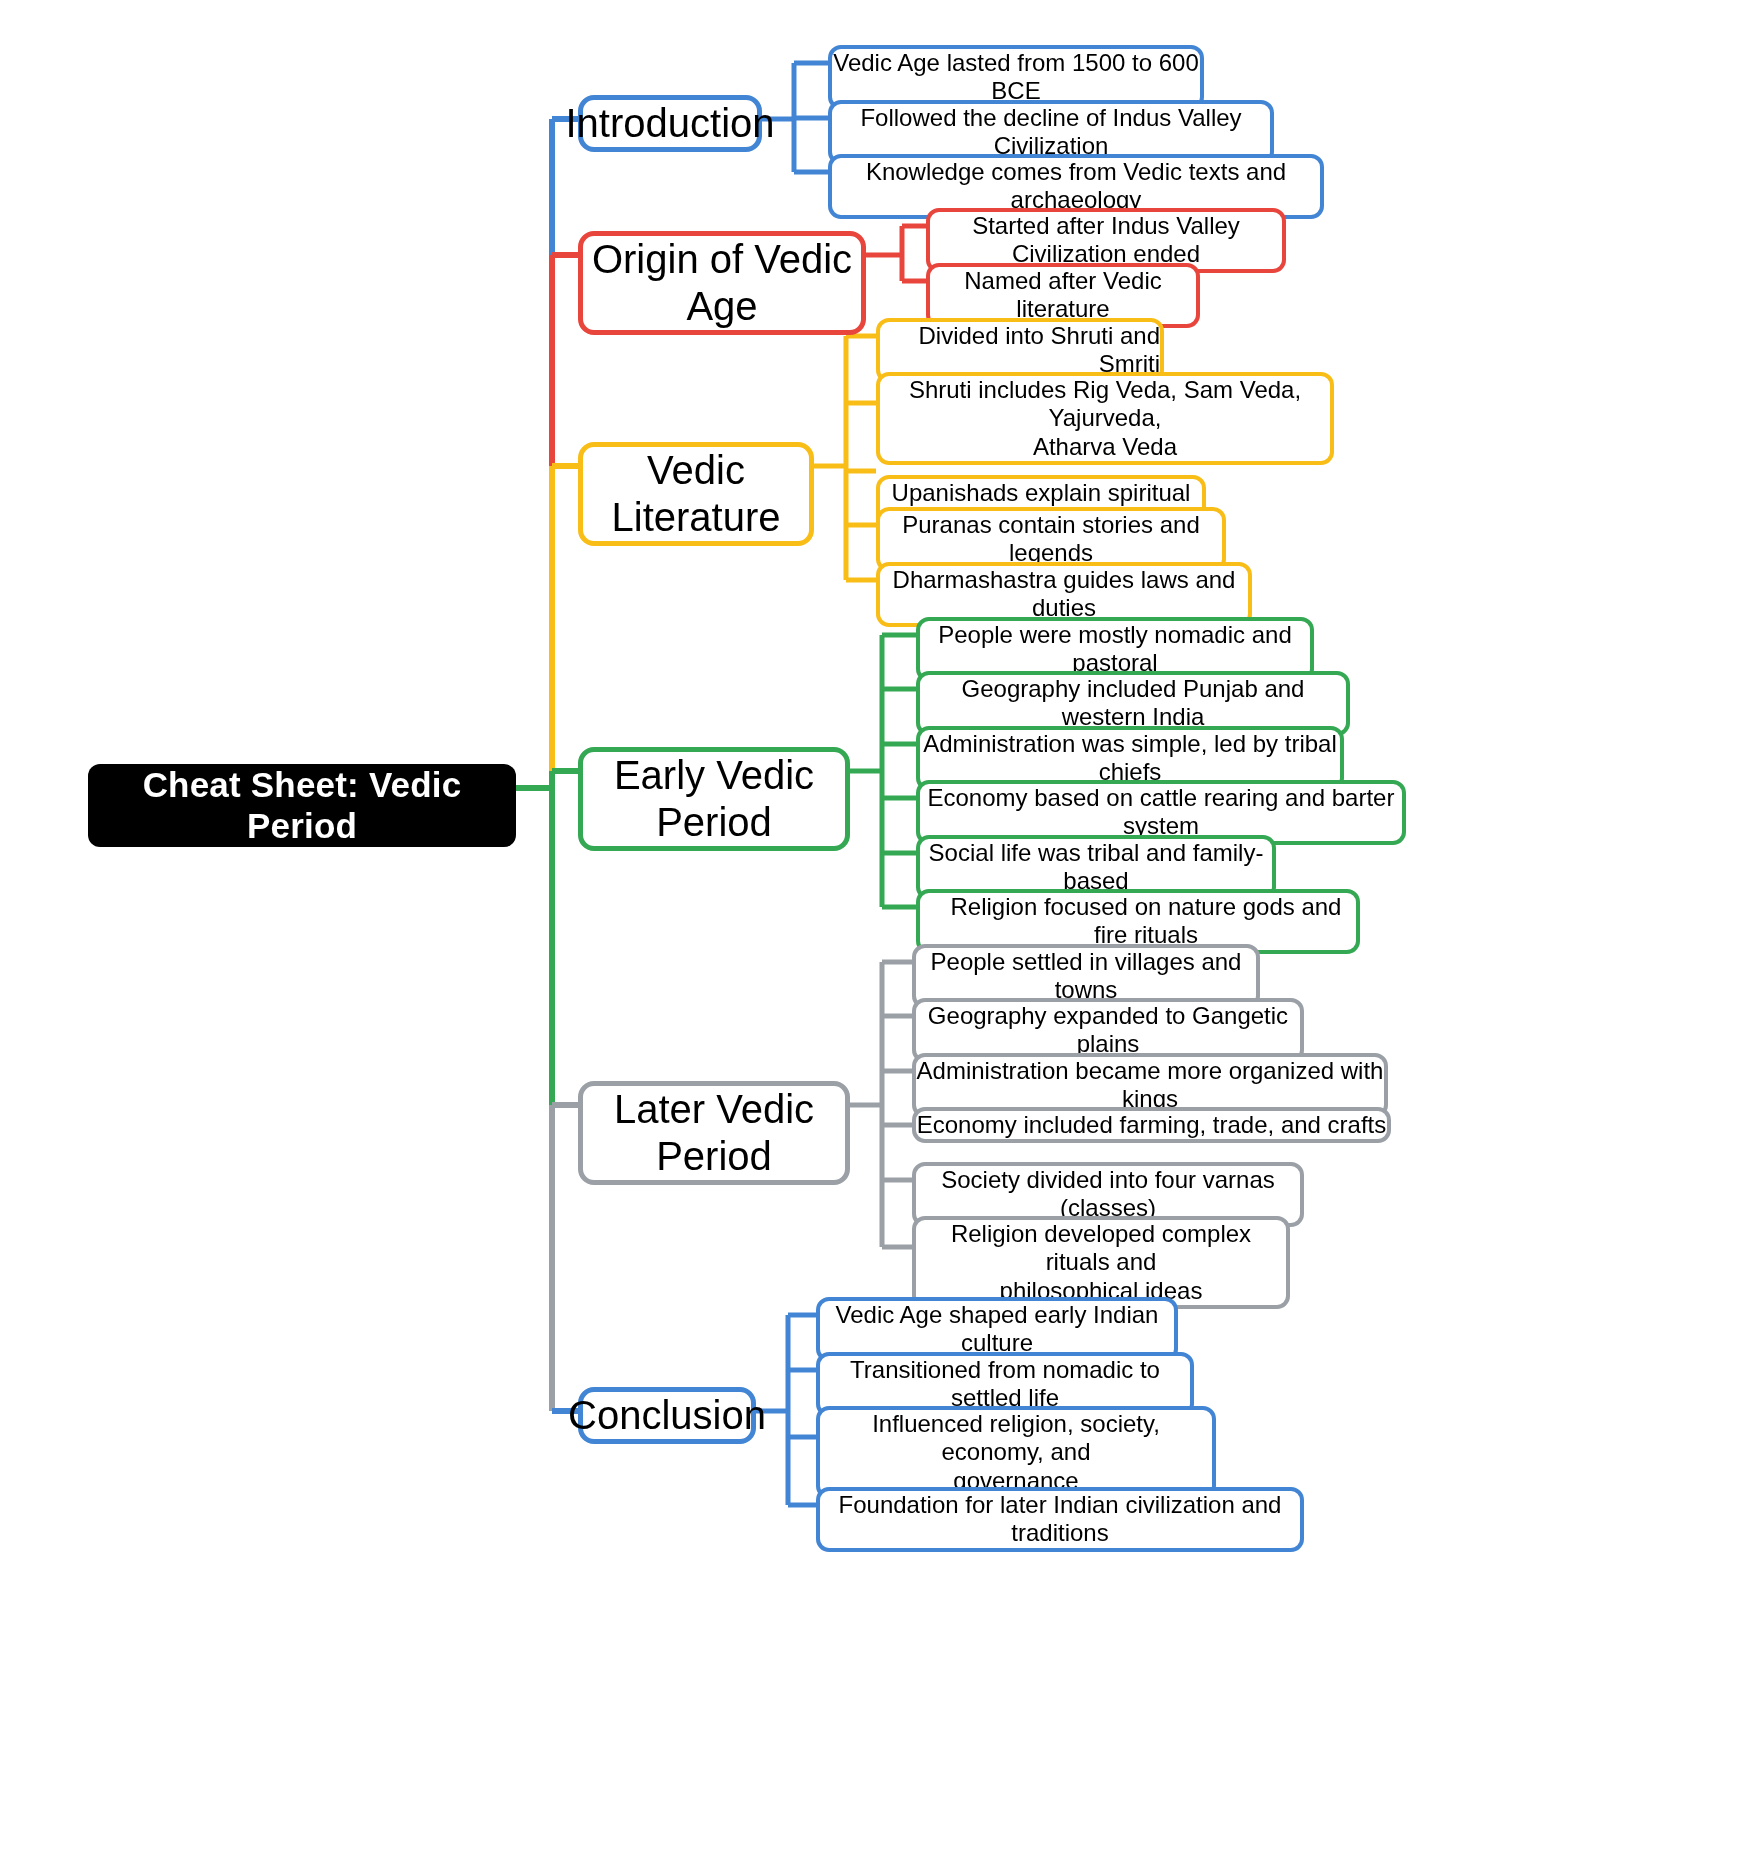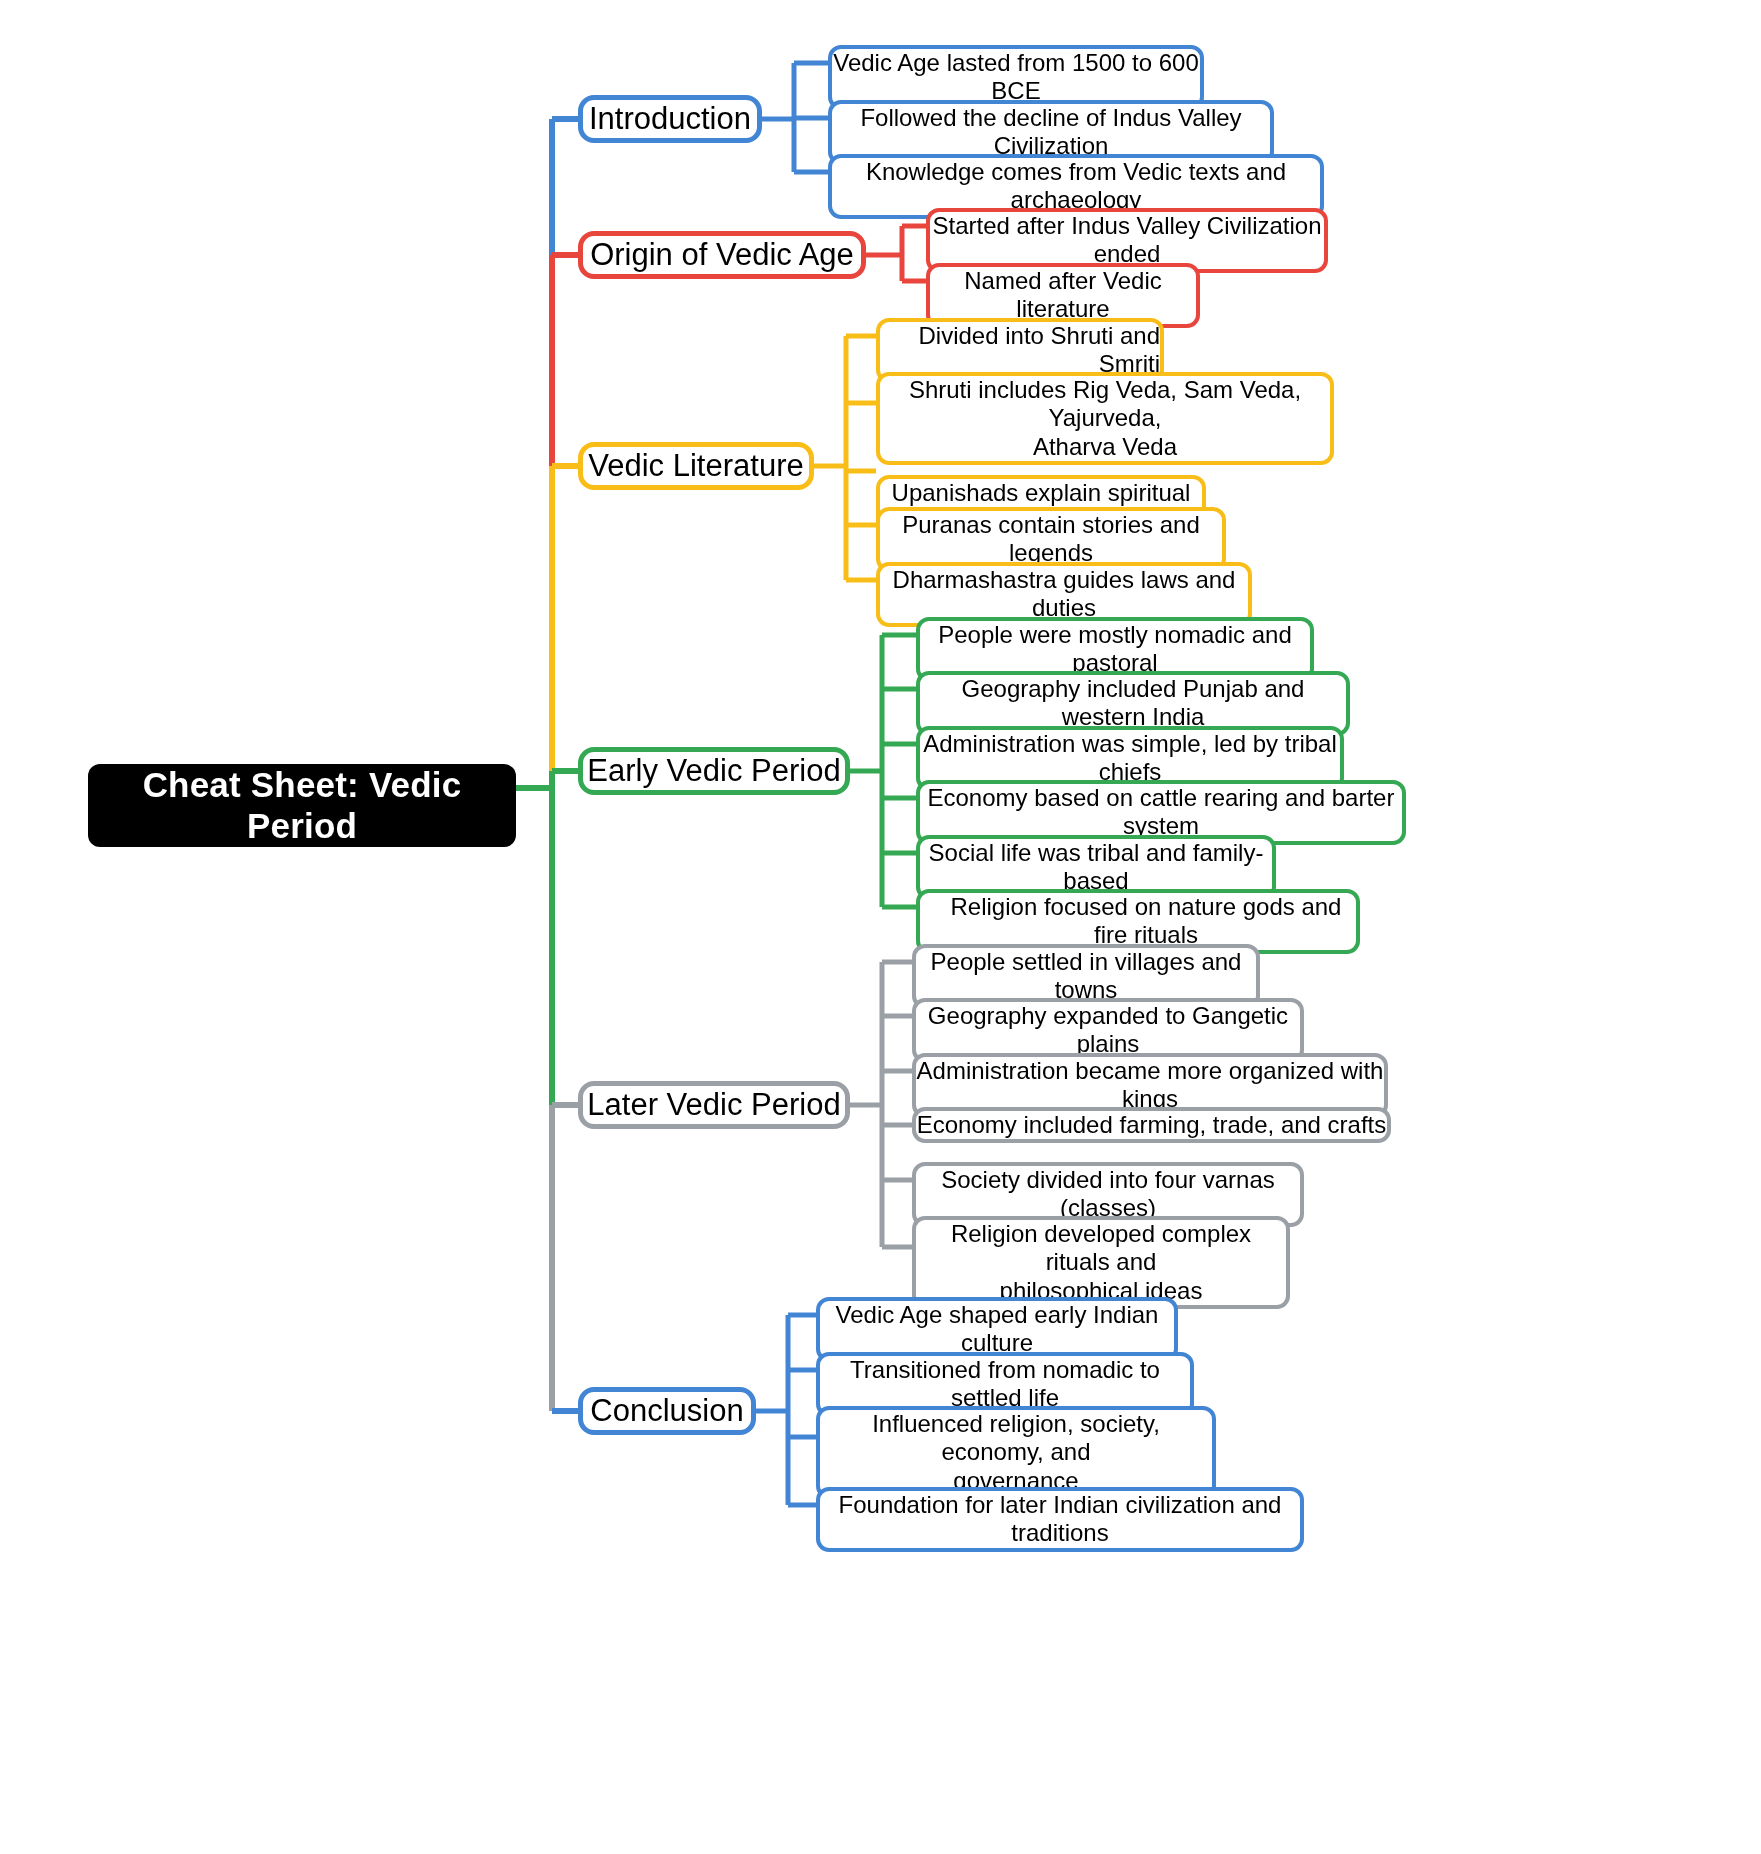--- a/index.html
+++ b/index.html
@@ -43,21 +43,21 @@
     color: #ffffff;
     border: none;
     border-radius: 12px;
     font-weight: bold;
     font-size: 35px;
     letter-spacing: 0.2px;
   }
   .node.branch {
     border-width: 5px;
     border-radius: 16px;
-    font-size: 31px;
+    font-size: 40px;
   }
   .node.leaf {
     border-width: 4px;
     border-radius: 13px;
     font-size: 24px;
   }
   
   #logo {
     position: absolute;
     left: 36px;
@@ -138,21 +138,21 @@
       <path d="M 788 1505 L 816 1505" stroke="#4285D4" stroke-width="5" fill="none" stroke-linecap="butt" stroke-linejoin="round"></path>
     </svg>
 
   <div id="nodes-layer">
       <div class="node root" style="left: 88px; top: 764px; width: 428px; min-height: 48px;">Cheat Sheet: Vedic Period</div>
       <div class="node branch" style="left: 578px; top: 95px; width: 184px; min-height: 48px; border-color: rgb(66, 133, 212);">Introduction</div>
       <div class="node leaf" style="left: 828px; top: 45px; width: 376px; min-height: 36px; border-color: rgb(66, 133, 212);">Vedic Age lasted from 1500 to 600 BCE</div>
       <div class="node leaf" style="left: 828px; top: 100px; width: 446px; min-height: 36px; border-color: rgb(66, 133, 212);">Followed the decline of Indus Valley Civilization</div>
       <div class="node leaf" style="left: 828px; top: 154px; width: 496px; min-height: 36px; border-color: rgb(66, 133, 212);">Knowledge comes from Vedic texts and archaeology</div>
       <div class="node branch" style="left: 578px; top: 231px; width: 288px; min-height: 48px; border-color: rgb(232, 69, 60);">Origin of Vedic Age</div>
-      <div class="node leaf" style="left: 926px; top: 208px; width: 402px; min-height: 36px; border-color: rgb(232, 69, 60);">Started after Indus Valley Civilization ended</div>
+      <div class="node leaf" style="left: 926px; top: 208px; width: 360px; min-height: 36px; border-color: rgb(232, 69, 60);">Started after Indus Valley Civilization ended</div>
       <div class="node leaf" style="left: 926px; top: 263px; width: 274px; min-height: 36px; border-color: rgb(232, 69, 60);">Named after Vedic literature</div>
       <div class="node branch" style="left: 578px; top: 442px; width: 236px; min-height: 48px; border-color: rgb(249, 189, 23);">Vedic Literature</div>
       <div class="node leaf" style="left: 876px; top: 318px; width: 288px; min-height: 36px; border-color: rgb(249, 189, 23); text-align: right;">Divided into Shruti and Smriti</div>
       <div class="node leaf" style="left: 876px; top: 372px; width: 458px; min-height: 62px; border-color: rgb(249, 189, 23);">Shruti includes Rig Veda, Sam Veda, Yajurveda,
 Atharva Veda</div>
       <div class="node leaf" style="left: 876px; top: 453px; width: 330px; min-height: 36px; border-color: rgb(249, 189, 23); margin-top: 22px;">Upanishads explain spiritual ideas</div>
       <div class="node leaf" style="left: 876px; top: 507px; width: 350px; min-height: 36px; border-color: rgb(249, 189, 23);">Puranas contain stories and legends</div>
       <div class="node leaf" style="left: 876px; top: 562px; width: 376px; min-height: 36px; border-color: rgb(249, 189, 23);">Dharmashastra guides laws and duties</div>
       <div class="node branch" style="left: 578px; top: 747px; width: 272px; min-height: 48px; border-color: rgb(52, 168, 83);">Early Vedic Period</div>
       <div class="node leaf" style="left: 916px; top: 617px; width: 398px; min-height: 36px; border-color: rgb(52, 168, 83);">People were mostly nomadic and pastoral</div>

